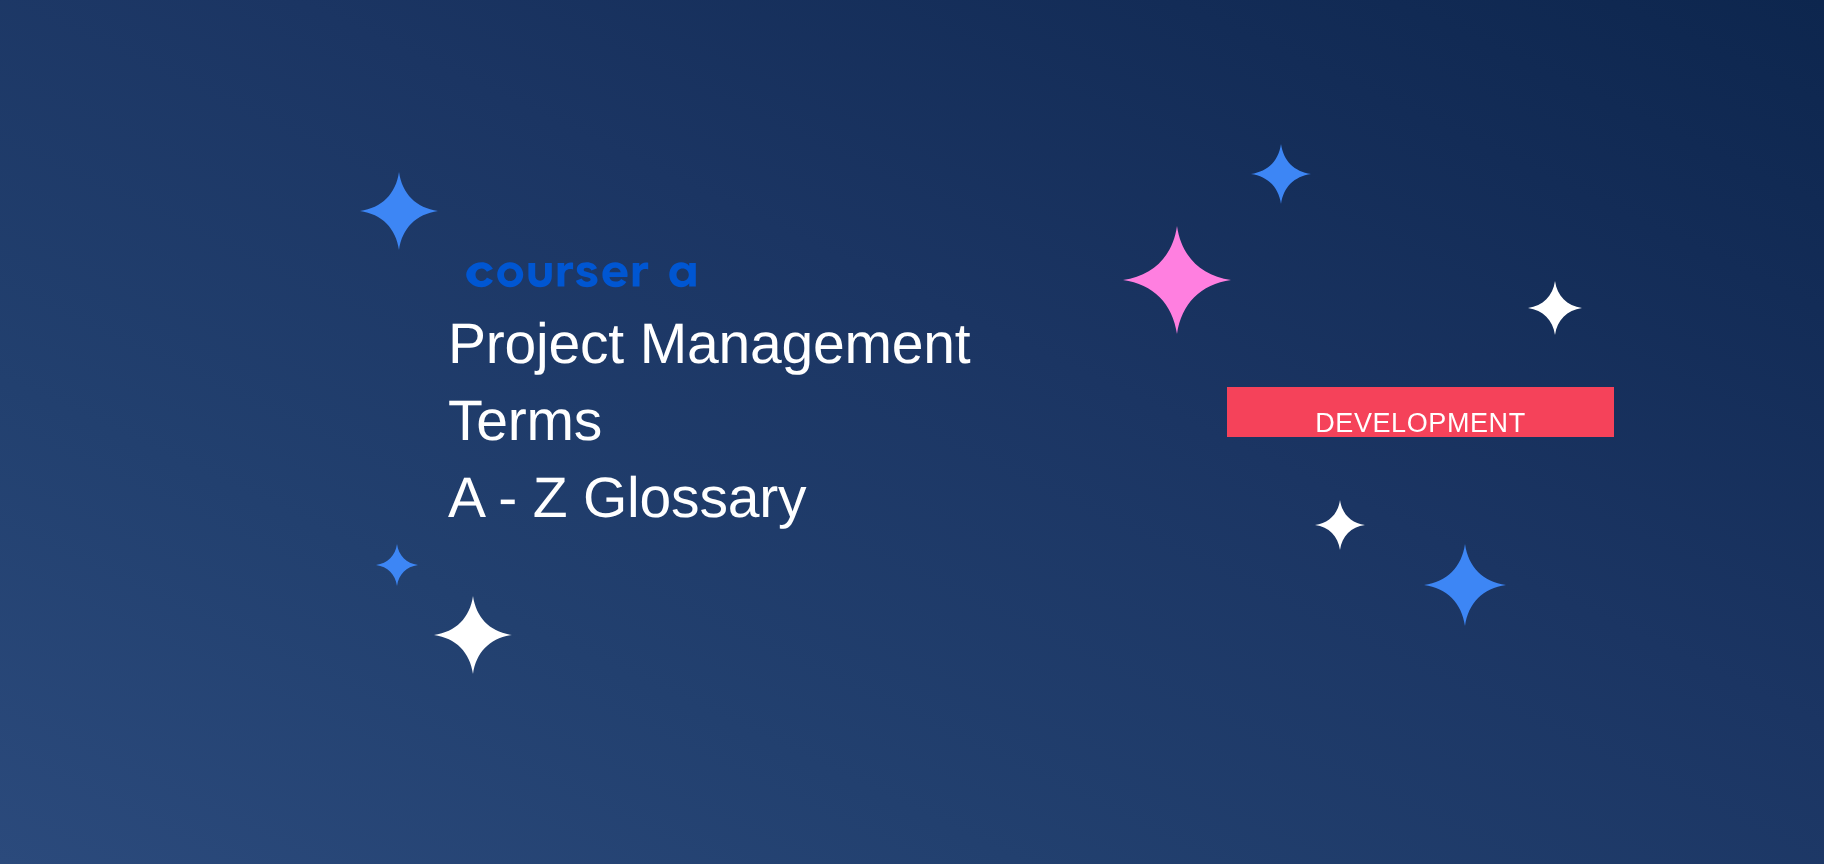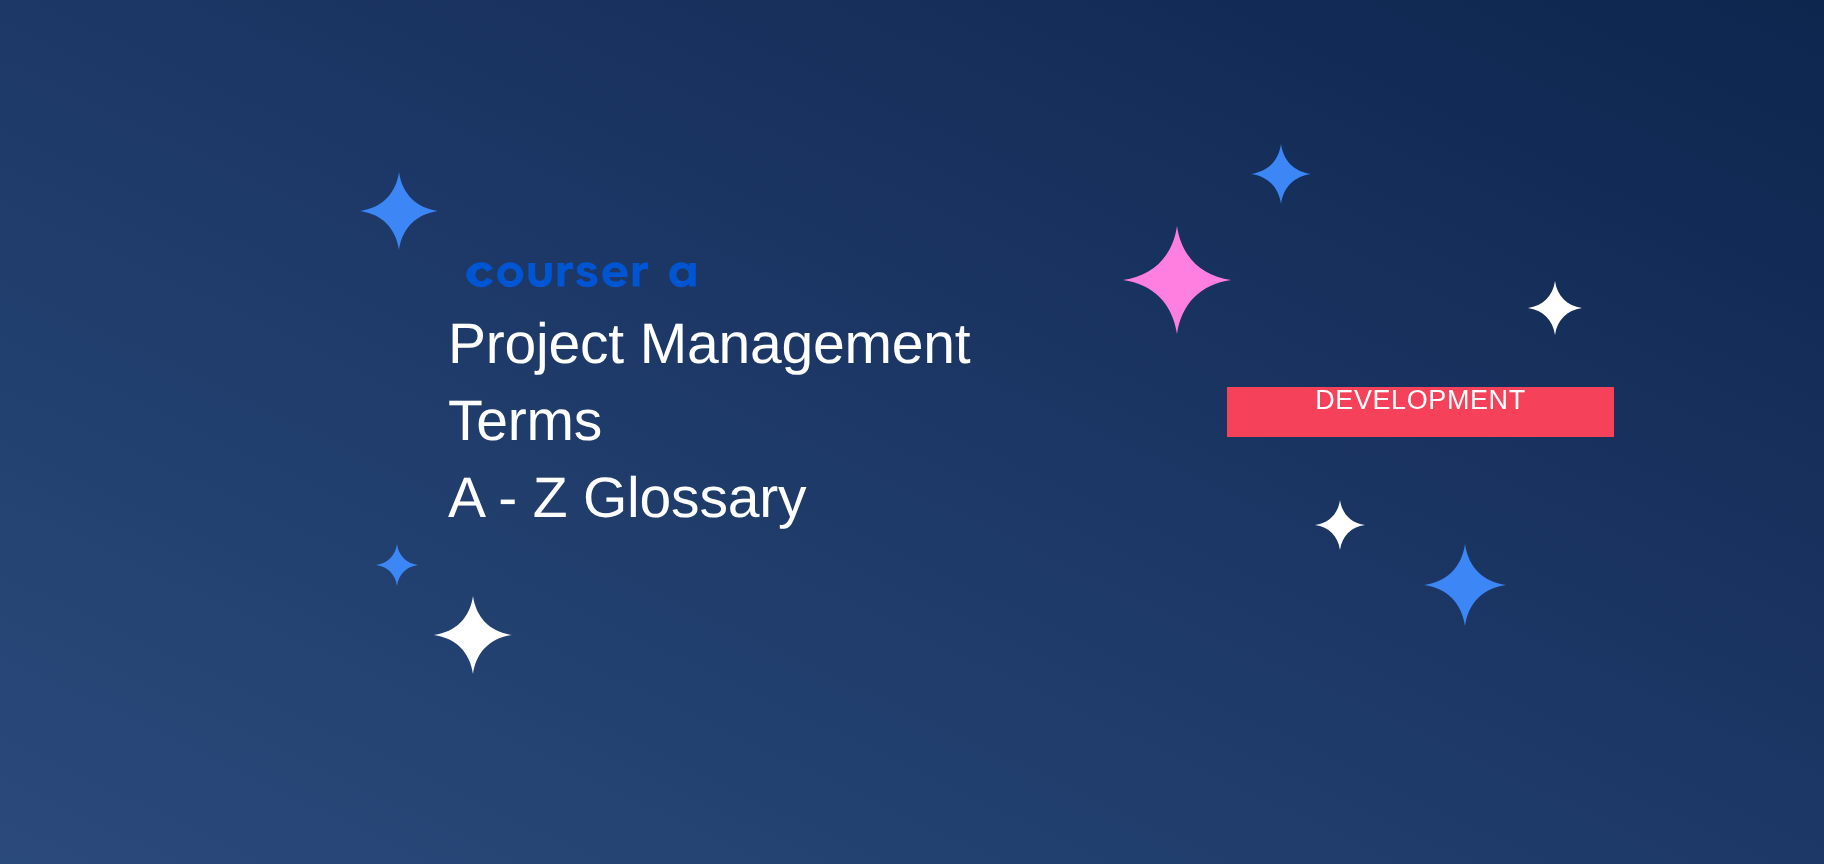--- a/index.html
+++ b/index.html
@@ -61,21 +61,21 @@
 
   
   #category-badge {
     position: absolute;
     left: 1227px;
     top: 387px;
     width: 387px;
     height: 50px;
     background: #f5425a;
     display: flex;
-    align-items: flex-start;
+    align-items: flex-end;
     justify-content: center;
   }
   #category-badge-label {
     color: #ffffff;
     font-family: "Liberation Sans", sans-serif;
     font-size: 27px;
     font-weight: 400;
     letter-spacing: 0.6px;
     line-height: 1;
   }

